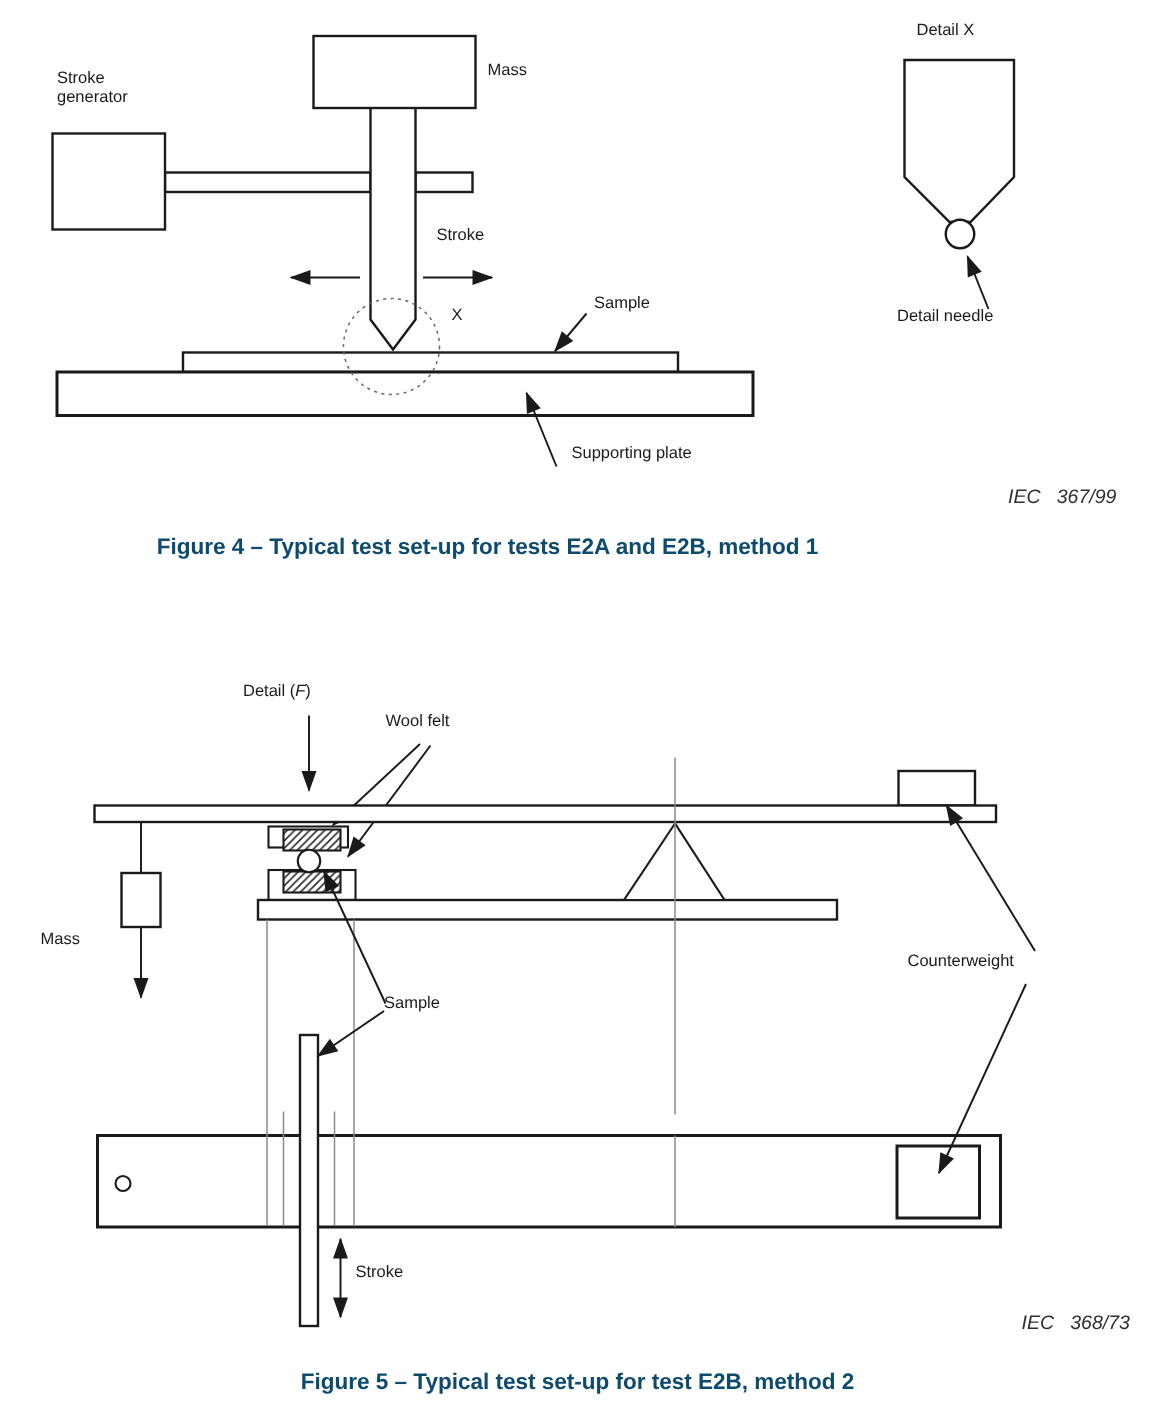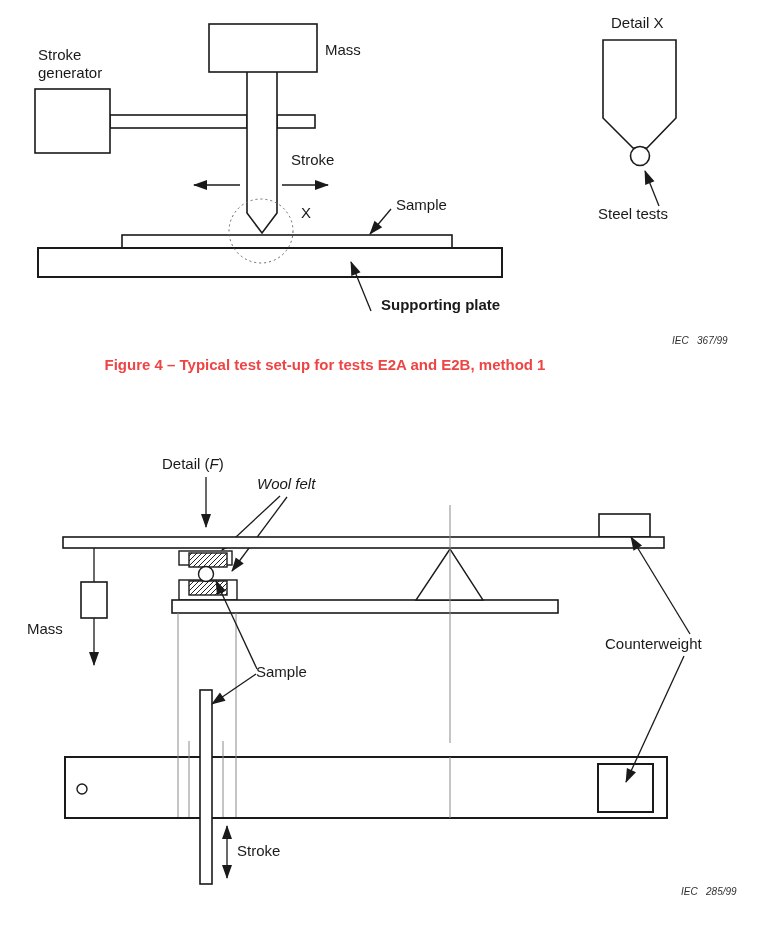--- a/index.html
+++ b/index.html
@@ -3,23 +3,23 @@
 <meta charset="utf-8">
 <style>
   :root { --ink:#1a1a1a; --paper:#ffffff; --guide-line:#8a8a8a; }
   html,body { margin:0; padding:0; background:#fff; }
   #page {
     position:relative; width:768px; height:939px;
     background:var(--paper); overflow:hidden;
     font-family:"Liberation Sans", sans-serif; color:var(--ink);
   }
   #canvas { position:absolute; left:0; top:0; }
-  .lbl { position:absolute; font-size:15px; line-height:1.2; color:var(--ink); white-space:pre-line; }
-  .credit { position:absolute; font-size:10px; font-style:italic; color:#2f2f2f; white-space:pre;margin-top:12px; }
-  .caption { position:absolute; font-size:15px; font-weight:bold; text-align:center; color:#ef4444; }
+  .lbl { position:absolute; font-size:11px; line-height:1.2; color:var(--ink); white-space:pre-line; }
+  .credit { position:absolute; font-size:13px; font-style:italic; color:#2f2f2f; white-space:pre; }
+  .caption { position:absolute; font-size:15px; font-weight:bold; text-align:center; color:#0c4a6e; }
   .ital { font-style:italic; }
   
   .shape { stroke:var(--ink); fill:var(--paper); stroke-width:1.6; }
   .thick { stroke-width:2; }
   .thin  { stroke-width:1.4; }
   .ln   { stroke:var(--ink); stroke-width:1.3; fill:none; }
   .gln  { stroke:var(--guide-line); stroke-width:1; fill:none; }
   .dash { stroke:#666; stroke-width:1; fill:none; stroke-dasharray:2 3; }
   .hatch { fill:url(#hatch); stroke:var(--ink); stroke-width:1.4; }
 </style>
@@ -94,28 +94,29 @@
     <line class="ln" x1="227" y1="852" x2="227" y2="826" marker-end="url(#ah)"></line>
     <line class="ln" x1="227" y1="852" x2="227" y2="878" marker-end="url(#ah)"></line>
   </svg>
 
   <div class="lbl" style="left:38px; top:46px; width:72px;">Stroke
 generator</div>
   <div class="lbl" style="left:325px; top:41px;">Mass</div>
   <div class="lbl" style="left:291px; top:151px;">Stroke</div>
   <div class="lbl" style="left:301px; top:204px;">X</div>
   <div class="lbl" style="left:396px; top:196px;">Sample</div>
-  <div class="lbl" style="left:381px; top:296px;font-weight:bold;">Supporting plate</div>
+  <div class="lbl" style="left:381px; top:296px;">Supporting plate</div>
   <div class="credit" style="left:672px; top:323px;">IEC   367/99</div>
   <div class="caption" style="left:25px; top:356px; width:600px;">Figure 4 – Typical test set-up for tests E2A and E2B, method 1</div>
 
   <div class="lbl" style="left:611px; top:14px;">Detail X</div>
-  <div class="lbl" style="left:598px; top:205px;">Steel tests</div>
+  <div class="lbl" style="left:598px; top:205px;">Detail needle</div>
 
   <div class="lbl" style="left:162px; top:455px;"><span>Detail (</span><span class="ital">F</span><span>)</span></div>
-  <div class="lbl" style="left:257px; top:475px;font-style:italic;">Wool felt</div>
+  <div class="lbl" style="left:257px; top:475px;">Wool felt</div>
   <div class="lbl" style="left:27px; top:620px;">Mass</div>
   <div class="lbl" style="left:256px; top:663px;">Sample</div>
   <div class="lbl" style="left:605px; top:635px;">Counterweight</div>
   <div class="lbl" style="left:237px; top:842px;">Stroke</div>
-  <div class="credit" style="left:681px; top:874px;">IEC   285/99</div>
+  <div class="credit" style="left:681px; top:874px;">IEC   368/73</div>
+  <div class="caption" style="left:85px; top:913px; width:600px;">Figure 5 – Typical test set-up for test E2B, method 2</div>
 
 </div>
 
 </body></html>

